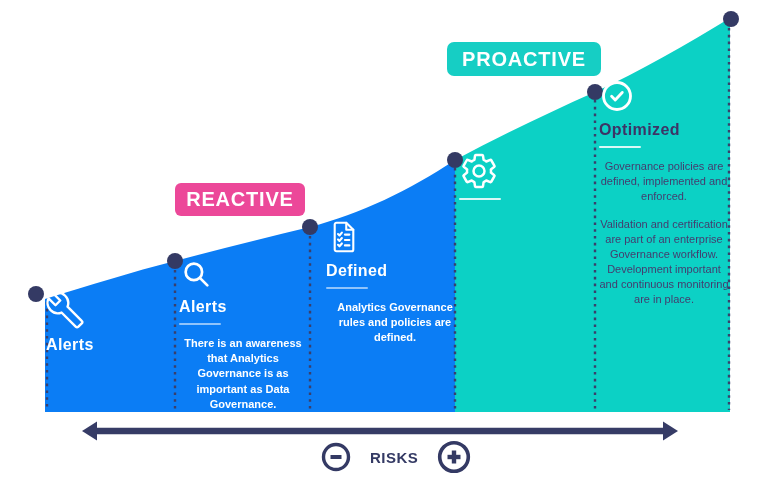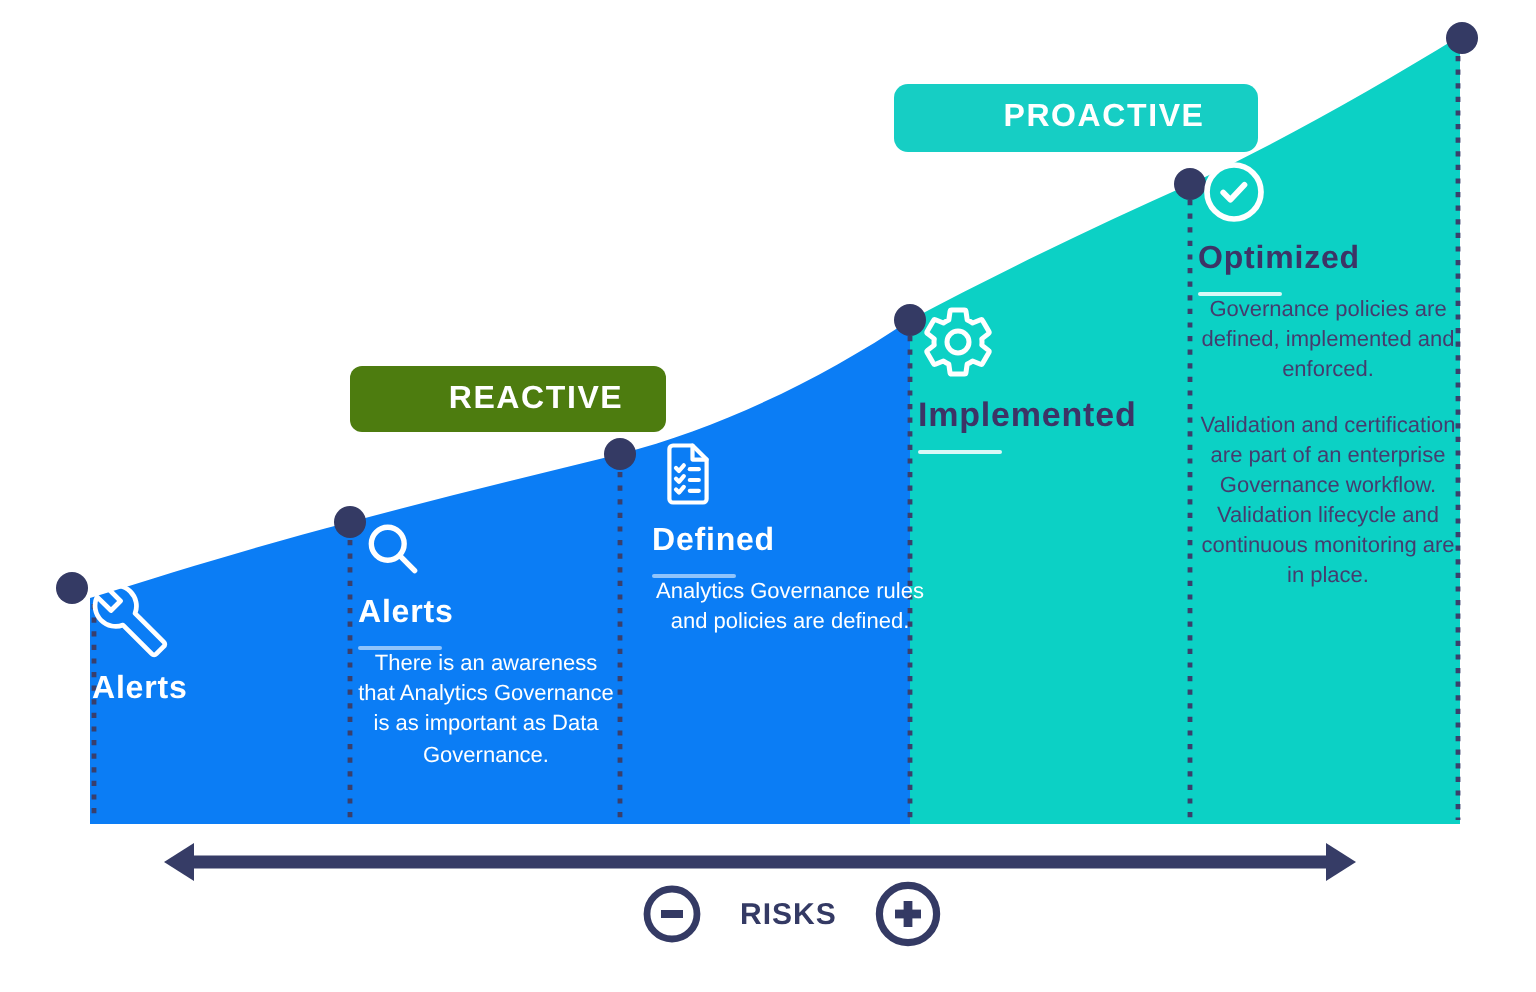--- a/index.html
+++ b/index.html
@@ -3,35 +3,35 @@
 <meta charset="utf-8">
 <style>
   html,body{margin:0;padding:0;background:#ffffff;}
   .canvas{
     position:relative;width:768px;height:496px;overflow:hidden;
     font-family:"Liberation Sans", sans-serif;background:#ffffff;
   }
   .bg-svg{position:absolute;left:0;top:0;}
   .badge{
     position:absolute;display:flex;align-items:center;justify-content:center;
-    color:#ffffff;font-weight:bold;font-size:16px;letter-spacing:0.8px;border-radius:6px;padding-left:28px;
+    color:#ffffff;font-weight:bold;font-size:20px;letter-spacing:0.8px;border-radius:6px;
   }
-  .badge-reactive{left:175px;top:183px;width:130px;height:33px;background:#4d7c0f;}
+  .badge-reactive{left:175px;top:183px;width:130px;height:33px;background:#ec4899;}
   .badge-proactive{left:447px;top:42px;width:154px;height:34px;background:#16CEC4;border-radius:7px;}
   .col{
     position:absolute;display:flex;flex-direction:column;align-items:flex-start;
     text-align:center;
   }
   .col .icon{flex:0 0 auto;line-height:0;}
   .col .title{font-weight:bold;font-size:16px;letter-spacing:0.4px;margin-top:7px;}
   .col .divider{width:42px;height:2px;margin-top:7px;border-radius:1px;}
-  .col .desc{font-size:11px;line-height:1.38;margin-top:0;}
+  .col .desc{font-size:11px;line-height:1.38;margin-top:11px;}
   .col .desc2{font-size:11px;line-height:1.38;margin-top:12px;}
   .col-blue .title{color:#ffffff;}
-  .col-blue .desc{color:#ffffff;}
+  .col-blue .desc{color:#ffffff;font-weight:bold;}
   .col-blue .divider{background:rgba(255,255,255,0.55);}
   .col-teal .title{color:#3D3466;}
   .col-teal .desc,.col-teal .desc2{color:#453C6E;}
   .col-teal .divider{background:rgba(255,255,255,0.85);}
   .col-1{left:46px;top:291px;width:130px;}
   .col-2{left:179px;top:257px;width:128px;}
   .col-3{left:326px;top:219px;width:138px;}
   .col-4{left:459px;top:151px;width:134px;}
   .col-4 .title{font-size:17px;}
   .col-5{left:599px;top:78px;width:130px;}
@@ -124,35 +124,34 @@
     <div class="desc">Analytics Governance rules and policies are defined.</div>
   </div>
 
   <div class="col col-teal col-4">
     <span class="icon">
       <svg width="40" height="40" viewBox="0 0 24 24" fill="none" stroke="#ffffff" stroke-width="1.5" stroke-linejoin="round">
         <path d="M19.14 12.94c.04-.3.06-.61.06-.94 0-.32-.02-.64-.07-.94l2.03-1.58c.18-.14.23-.41.12-.61l-1.92-3.32c-.12-.22-.37-.29-.59-.22l-2.39.96c-.5-.38-1.03-.7-1.62-.94l-.36-2.54c-.04-.24-.24-.41-.48-.41h-3.84c-.24 0-.43.17-.47.41l-.36 2.54c-.59.24-1.13.57-1.62.94l-2.39-.96c-.22-.08-.47 0-.59.22L2.74 8.87c-.12.21-.08.47.12.61l2.03 1.58c-.05.3-.09.63-.09.94s.02.64.07.94l-2.03 1.58c-.18.14-.23.41-.12.61l1.92 3.32c.12.22.37.29.59.22l2.39-.96c.5.38 1.03.7 1.62.94l.36 2.54c.05.24.24.41.48.41h3.84c.24 0 .44-.17.47-.41l.36-2.54c.59-.24 1.13-.56 1.62-.94l2.39.96c.22.08.47 0 .59-.22l1.92-3.32c.12-.22.07-.47-.12-.61l-2.01-1.58z"></path>
         <circle cx="12" cy="12" r="3.3"></circle>
       </svg>
     </span>
-    <div class="title">Implemented</div>
     <div class="divider"></div>
   </div>
 
   <div class="col col-teal col-5">
     <span class="icon">
       <svg width="36" height="36" viewBox="0 0 24 24" fill="none" stroke="#ffffff" stroke-width="1.9" stroke-linecap="round" stroke-linejoin="round">
         <circle cx="12" cy="12" r="9"></circle>
         <path d="M8.4 12.2 l2.4 2.4 4.7-5"></path>
       </svg>
     </span>
     <div class="title">Optimized</div>
     <div class="divider"></div>
     <div class="desc">Governance policies are defined, implemented and enforced.</div>
-    <div class="desc2">Validation and certification are part of an enterprise Governance workflow. Validation lifecycle and continuous monitoring are in place.</div>
+    <div class="desc2">Validation and certification are part of an enterprise Governance workflow. Development important and continuous monitoring are in place.</div>
   </div>
 
   <div class="risks">
     <span style="line-height:0;">
       <svg width="30" height="30" viewBox="0 0 30 30" fill="none" stroke="#343A64">
         <circle cx="15" cy="15" r="12.5" stroke-width="3.4"></circle>
         <line x1="9.5" y1="15" x2="20.5" y2="15" stroke-width="4"></line>
       </svg>
     </span>
     <span class="label">RISKS</span>

